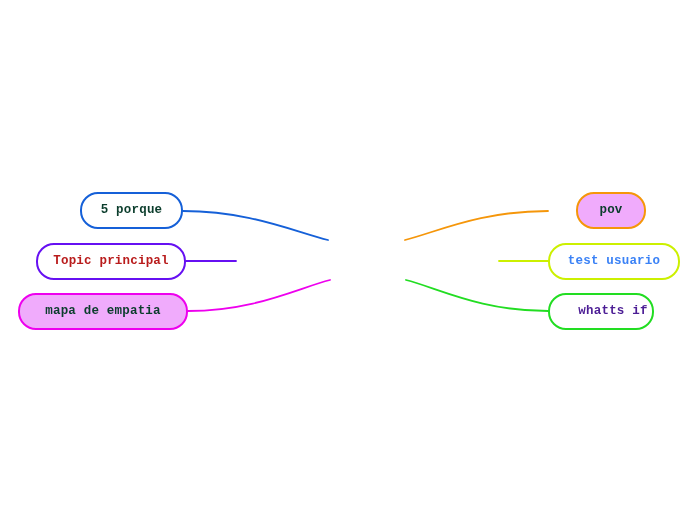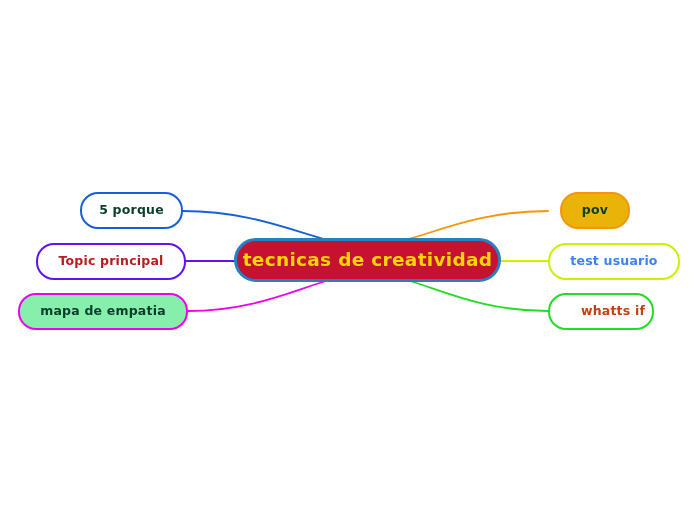--- a/index.html
+++ b/index.html
@@ -38,20 +38,21 @@
     border-radius: 18px;
     white-space: nowrap;
     z-index: 5;
   }
   .node .label {
     font-size: 12.5px;
     font-weight: bold;
     letter-spacing: 0.2px;
     color: #0b3d2c;
     line-height: 1;
+    font-family: Liberation Mono, monospace;
   }
   .node.central {
     border-width: 3px;
     border-radius: 22px;
     z-index: 6;
   }
   .node.central .label {
     font-size: 18.5px;
     font-weight: bold;
     letter-spacing: 0.3px;
@@ -71,31 +72,28 @@
       <path d="M 548 311 C 480 311 438 288 406 280" fill="none" stroke="#22dd22" stroke-width="1.8" stroke-linecap="round"></path>
     </svg>
 
   <div id="nodes">
       <div class="node" style="left: 80px; top: 192px; width: 103px; height: 37px; border-color: rgb(21, 96, 216); background: rgb(255, 255, 255);">
         <span class="label" style="color: rgb(11, 61, 44);">5 porque</span>
       </div>
       <div class="node" style="left: 36px; top: 243px; width: 150px; height: 37px; border-color: rgb(102, 16, 242); background: rgb(255, 255, 255);">
         <span class="label" style="color: #b91c1c;">Topic principal</span>
       </div>
-      <div class="node" style="left: 18px; top: 293px; width: 170px; height: 37px; border-color: rgb(238, 0, 238); background: #86efac;">
+      <div class="node" style="left: 18px; top: 293px; width: 170px; height: 37px; border-color: rgb(238, 0, 238); background: #f0abfc;">
         <span class="label" style="color: rgb(11, 61, 44);">mapa de empatia</span>
       </div>
-      <div class="node" style="left: 560px; top: 192px; width: 70px; height: 37px; border-color: rgb(245, 150, 10); background: #eab308;">
+      <div class="node" style="left: 576px; top: 192px; width: 70px; height: 37px; border-color: rgb(245, 150, 10); background: #f0abfc;">
         <span class="label" style="color: rgb(11, 61, 44);">pov</span>
       </div>
       <div class="node" style="left: 548px; top: 243px; width: 132px; height: 37px; border-color: rgb(204, 240, 0); background: rgb(255, 255, 255);">
         <span class="label" style="color: #3b82f6;">test usuario</span>
       </div>
       <div class="node" style="left: 548px; top: 293px; width: 106px; height: 37px; border-color: rgb(34, 221, 34); background: rgb(255, 255, 255);">
-        <span class="label" style="color: #c2410c; margin-left: 24px;">whatts if</span>
+        <span class="label" style="color: #4c1d95; margin-left: 24px;">whatts if</span>
       </div>
     </div>
 
-  <div class="node central" style="left: 234px; top: 238px; width: 267px; height: 44px; background: rgb(196, 18, 48); border-color: rgb(42, 127, 193);">
-    <span class="label" style="color: rgb(255, 212, 0);">tecnicas de creatividad</span>
-  </div>
 
 </div>
 
 </body></html>

